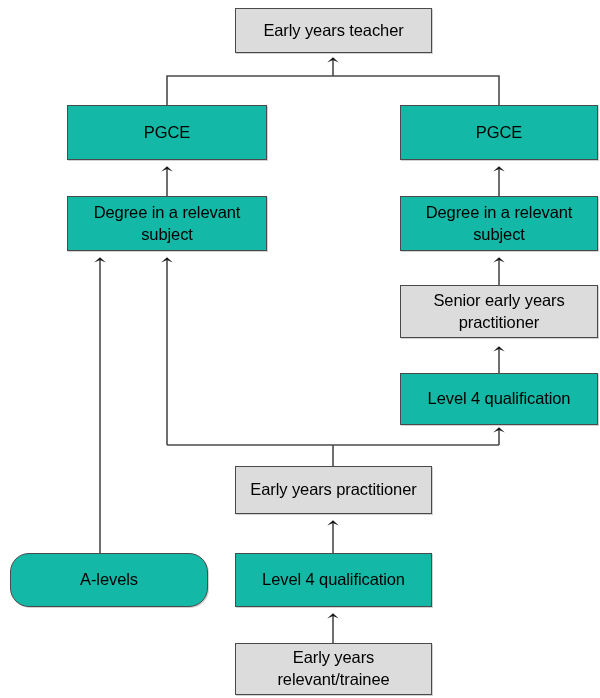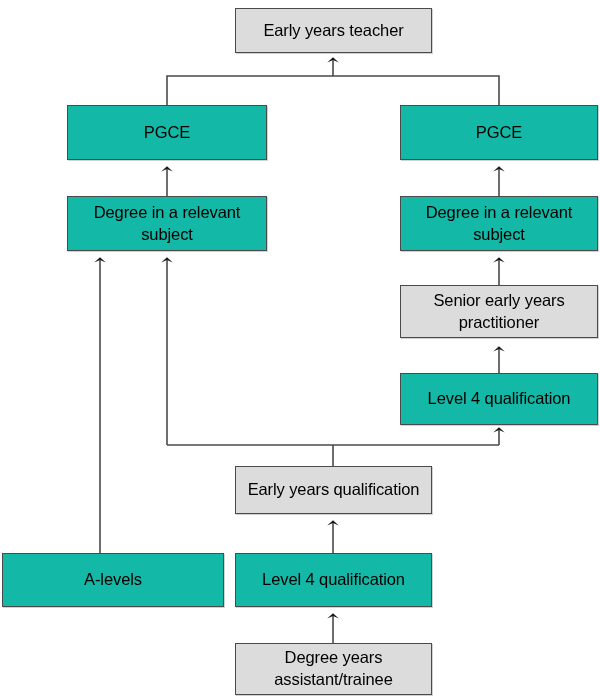--- a/index.html
+++ b/index.html
@@ -103,28 +103,28 @@
 
   <div class="node fill-light" style="left:400px; top:285px; width:198px; height:53px;">
     <span>Senior early years practitioner</span>
   </div>
 
   <div class="node fill-dark" style="left:400px; top:373px; width:198px; height:52px;">
     <span>Level 4 qualification</span>
   </div>
 
   <div class="node fill-light" style="left:235px; top:466px; width:197px; height:48px;">
-    <span>Early years qualification</span>
+    <span>Early years practitioner</span>
   </div>
 
-  <div class="node fill-dark" style="left:2px;   top:553px; width:222px; height:54px;">
+  <div class="node fill-dark" style="left:10px;   top:553px; width:198px; height:54px;border-radius:19px;">
     <span>A-levels</span>
   </div>
 
   <div class="node fill-dark" style="left:235px; top:553px; width:197px; height:54px;">
     <span>Level 4 qualification</span>
   </div>
 
   <div class="node fill-light" style="left:235px; top:643px; width:197px; height:52px;">
-    <span>Degree years assistant/trainee</span>
+    <span>Early years relevant/trainee</span>
   </div>
 
 </div>
 
 </body></html>

